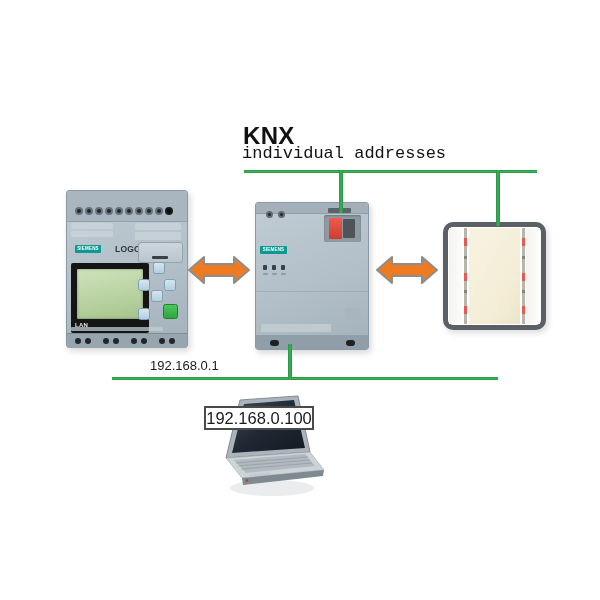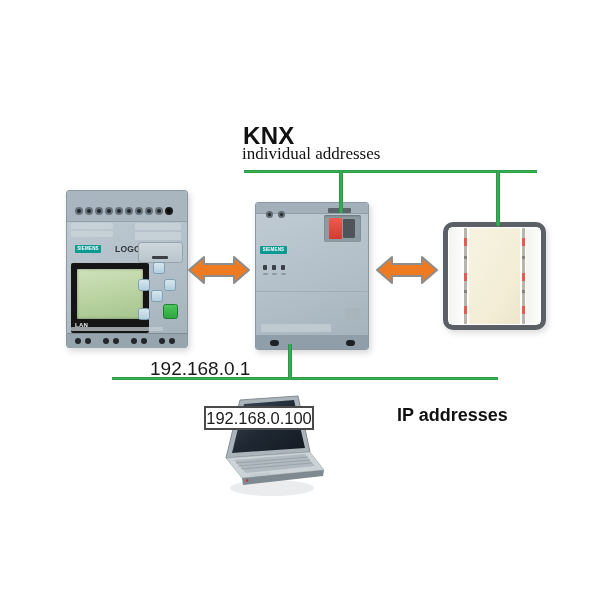--- a/index.html
+++ b/index.html
@@ -6,24 +6,24 @@
   .canvas{position:relative;width:600px;height:600px;background:#ffffff;overflow:hidden;
           font-family:"Liberation Sans",sans-serif;color:#111;}
   .abs{position:absolute;}
 
   
   .hline{position:absolute;height:3px;background:linear-gradient(#27913f,#39b35a,#27913f);}
   .vline{position:absolute;width:4px;background:linear-gradient(90deg,#27913f,#39b35a,#27913f);}
 
   
   .knx-title{position:absolute;left:243px;top:122px;font-size:24px;font-weight:bold;letter-spacing:.3px;}
-  .knx-sub{position:absolute;left:242px;top:144px;font-size:17px;font-family:Liberation Serif, serif;}
+  .knx-sub{position:absolute;left:242px;top:144px;font-size:17px;font-family:Liberation Mono, monospace;}
   .eth-title{position:absolute;left:397px;top:382px;font-size:18px;font-weight:bold;}
   .eth-sub{position:absolute;left:397px;top:405px;font-size:18px;font-weight:bold;}
-  .ip-label{position:absolute;font-size:19px;color:#1a1a1a;}
+  .ip-label{position:absolute;font-size:13px;color:#1a1a1a;}
 
   
   .device{position:absolute;background:linear-gradient(160deg,#c1ccd4 0%,#b2bfc8 55%,#a3b1bb 100%);
           border:1px solid #8a99a3;border-radius:3px;box-shadow:2px 3px 6px rgba(0,0,0,.16);}
 
   
   .plc{left:66px;top:190px;width:120px;height:156px;}
   .plc-topstrip{position:absolute;left:0;top:0;width:100%;height:30px;background:#aab6bf;
                 border-bottom:1px solid #93a1aa;border-radius:3px 3px 0 0;}
   .screw-row{position:absolute;left:8px;top:16px;display:flex;gap:2px;}
@@ -195,21 +195,20 @@
   <svg class="arrow-svg" style="left:188px;top:254px;" viewBox="0 0 62 32">
     <polygon points="1,16 16,3 16,10 46,10 46,3 61,16 46,29 46,22 16,22 16,29" fill="#ee7b22" stroke="#8d8d8d" stroke-width="2" stroke-linejoin="round"></polygon>
   </svg>
   <svg class="arrow-svg" style="left:376px;top:254px;" viewBox="0 0 62 32">
     <polygon points="1,16 16,3 16,10 46,10 46,3 61,16 46,29 46,22 16,22 16,29" fill="#ee7b22" stroke="#8d8d8d" stroke-width="2" stroke-linejoin="round"></polygon>
   </svg>
 
   <div class="knx-title">KNX</div>
   <div class="knx-sub">individual addresses</div>
   <div class="ip-label" style="left:150px;top:358px;">192.168.0.1</div>
-  <div class="eth-sub">IP addresses</div>
 
   <svg class="abs" style="left:210px;top:394px;width:115px;height:108px;" viewBox="0 0 115 108">
     <defs>
       <linearGradient id="scr" x1="0" y1="0" x2="1" y2="1">
         <stop offset="0" stop-color="#3d4a57"></stop>
         <stop offset="0.5" stop-color="#1f2833"></stop>
         <stop offset="1" stop-color="#141a22"></stop>
       </linearGradient>
     </defs>
     <ellipse cx="62" cy="94" rx="42" ry="8" fill="#d9dde0" opacity="0.55"></ellipse>

